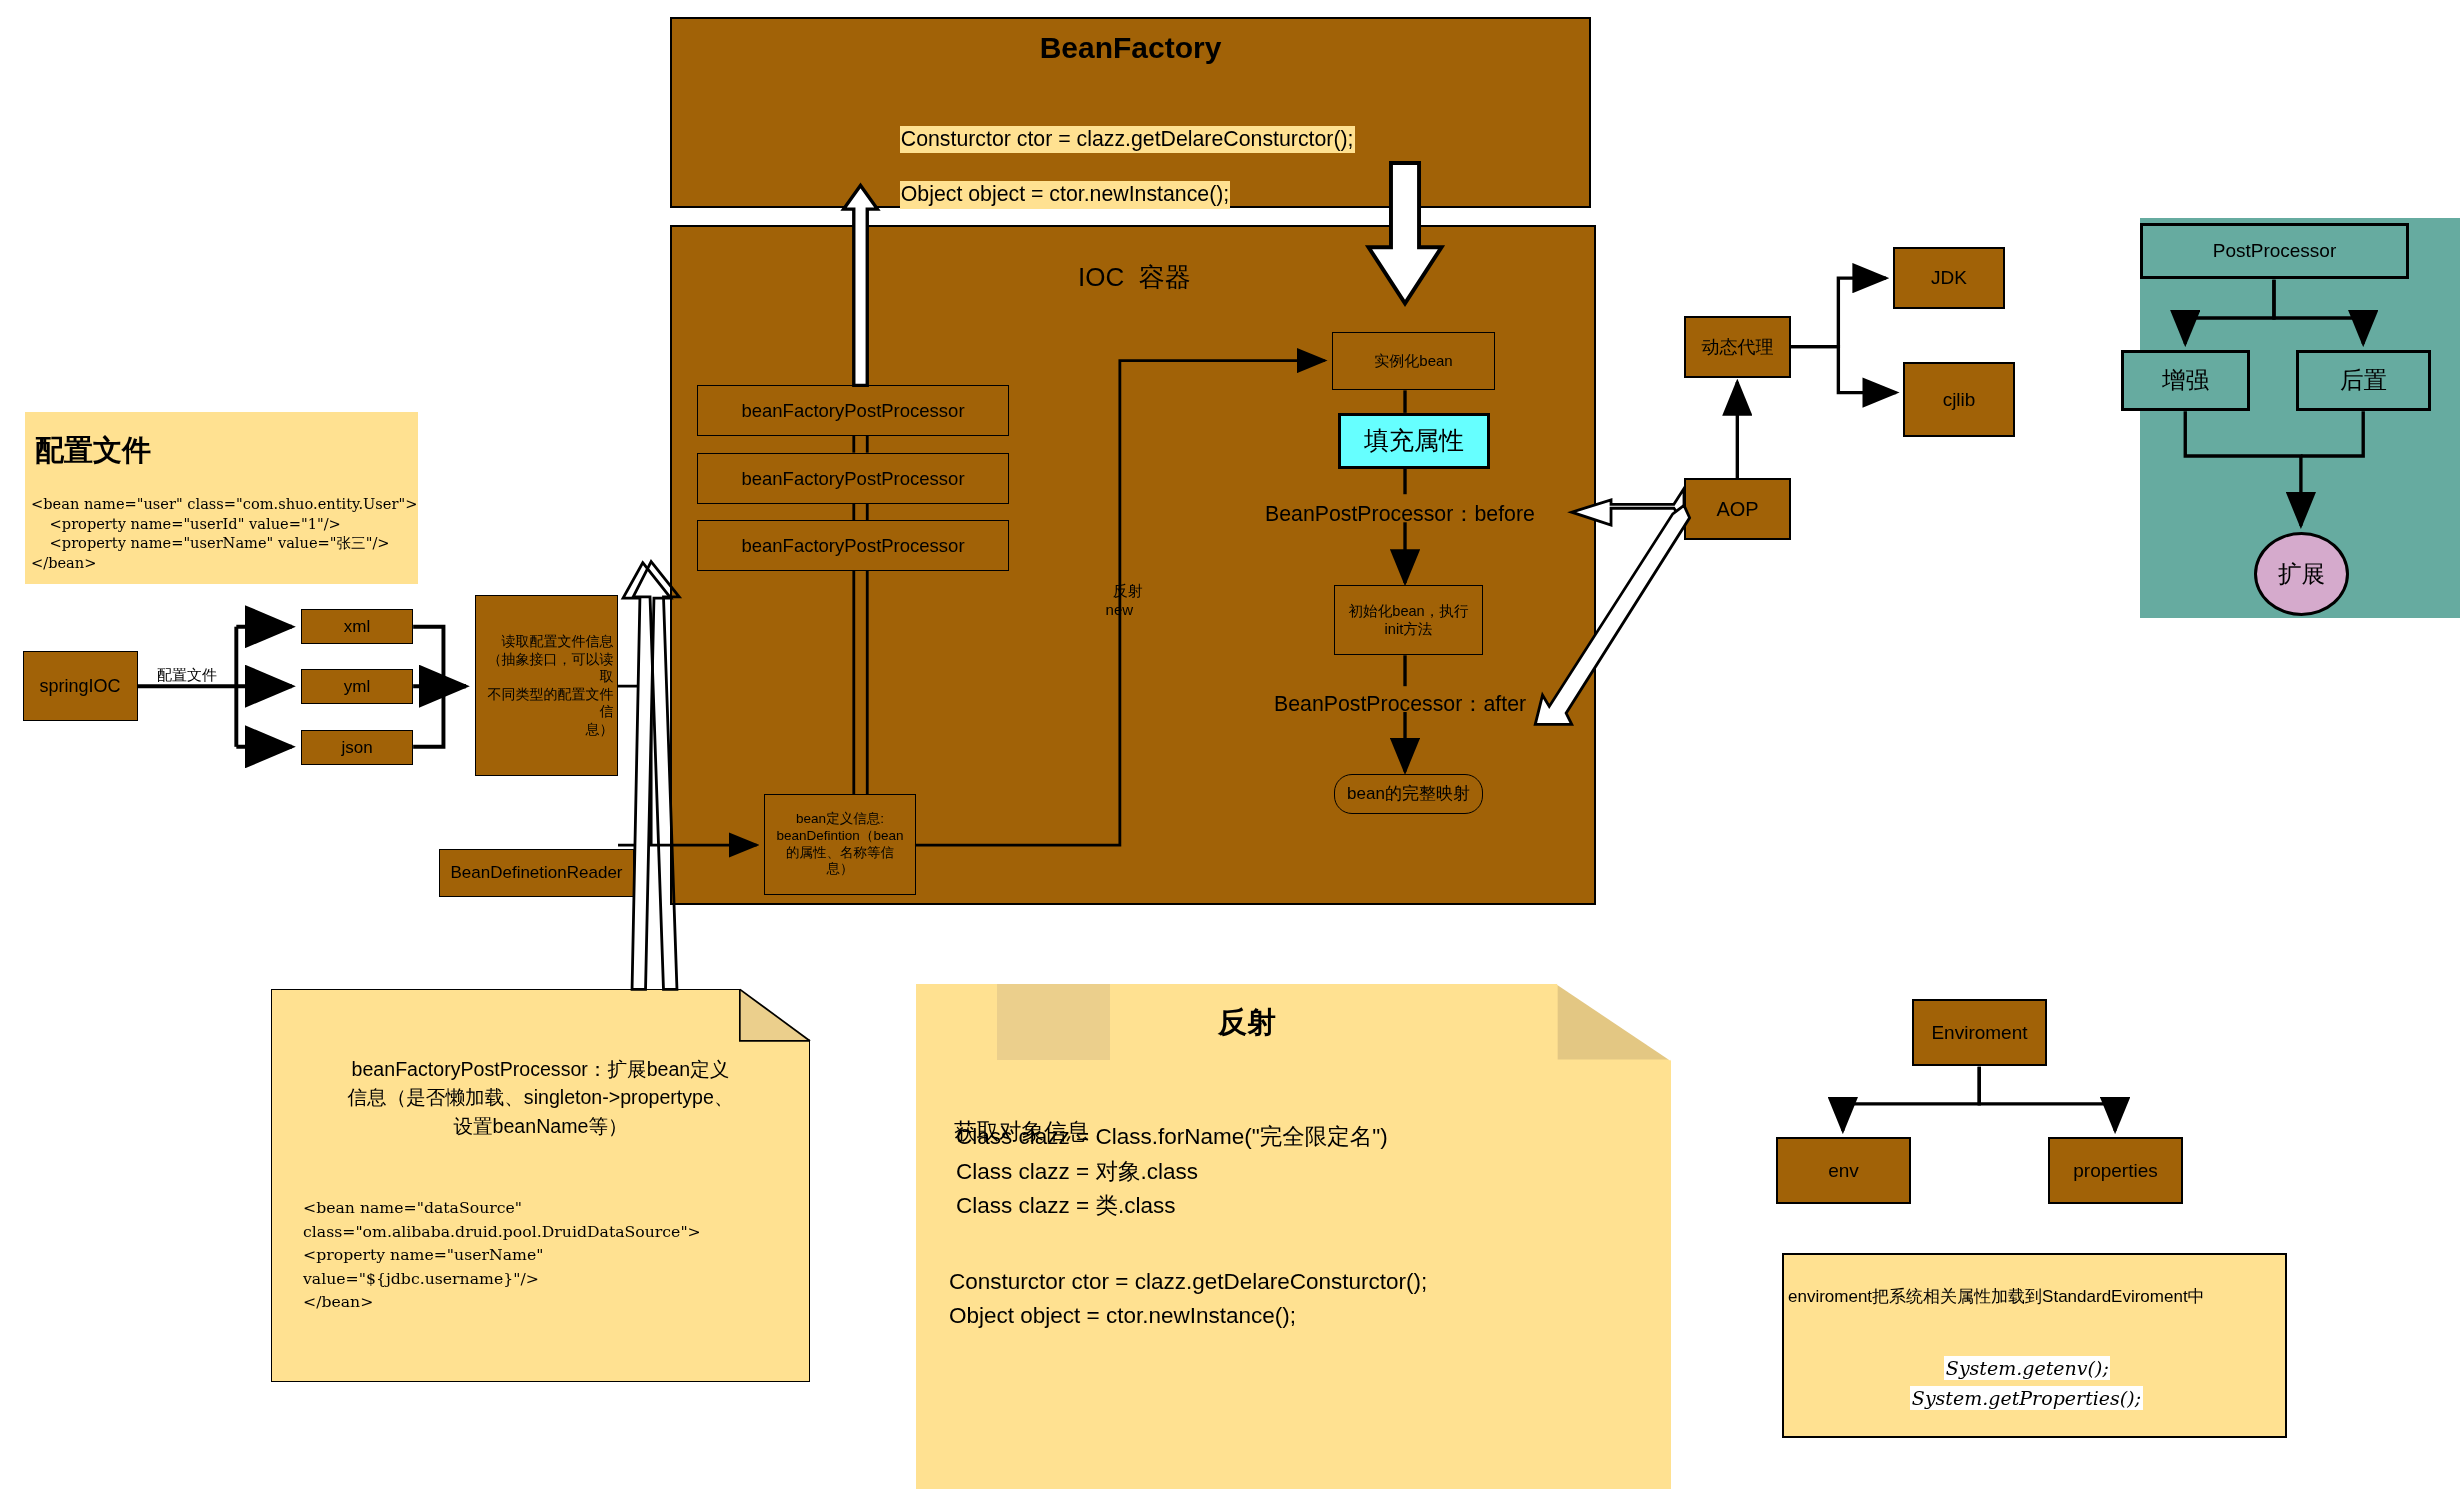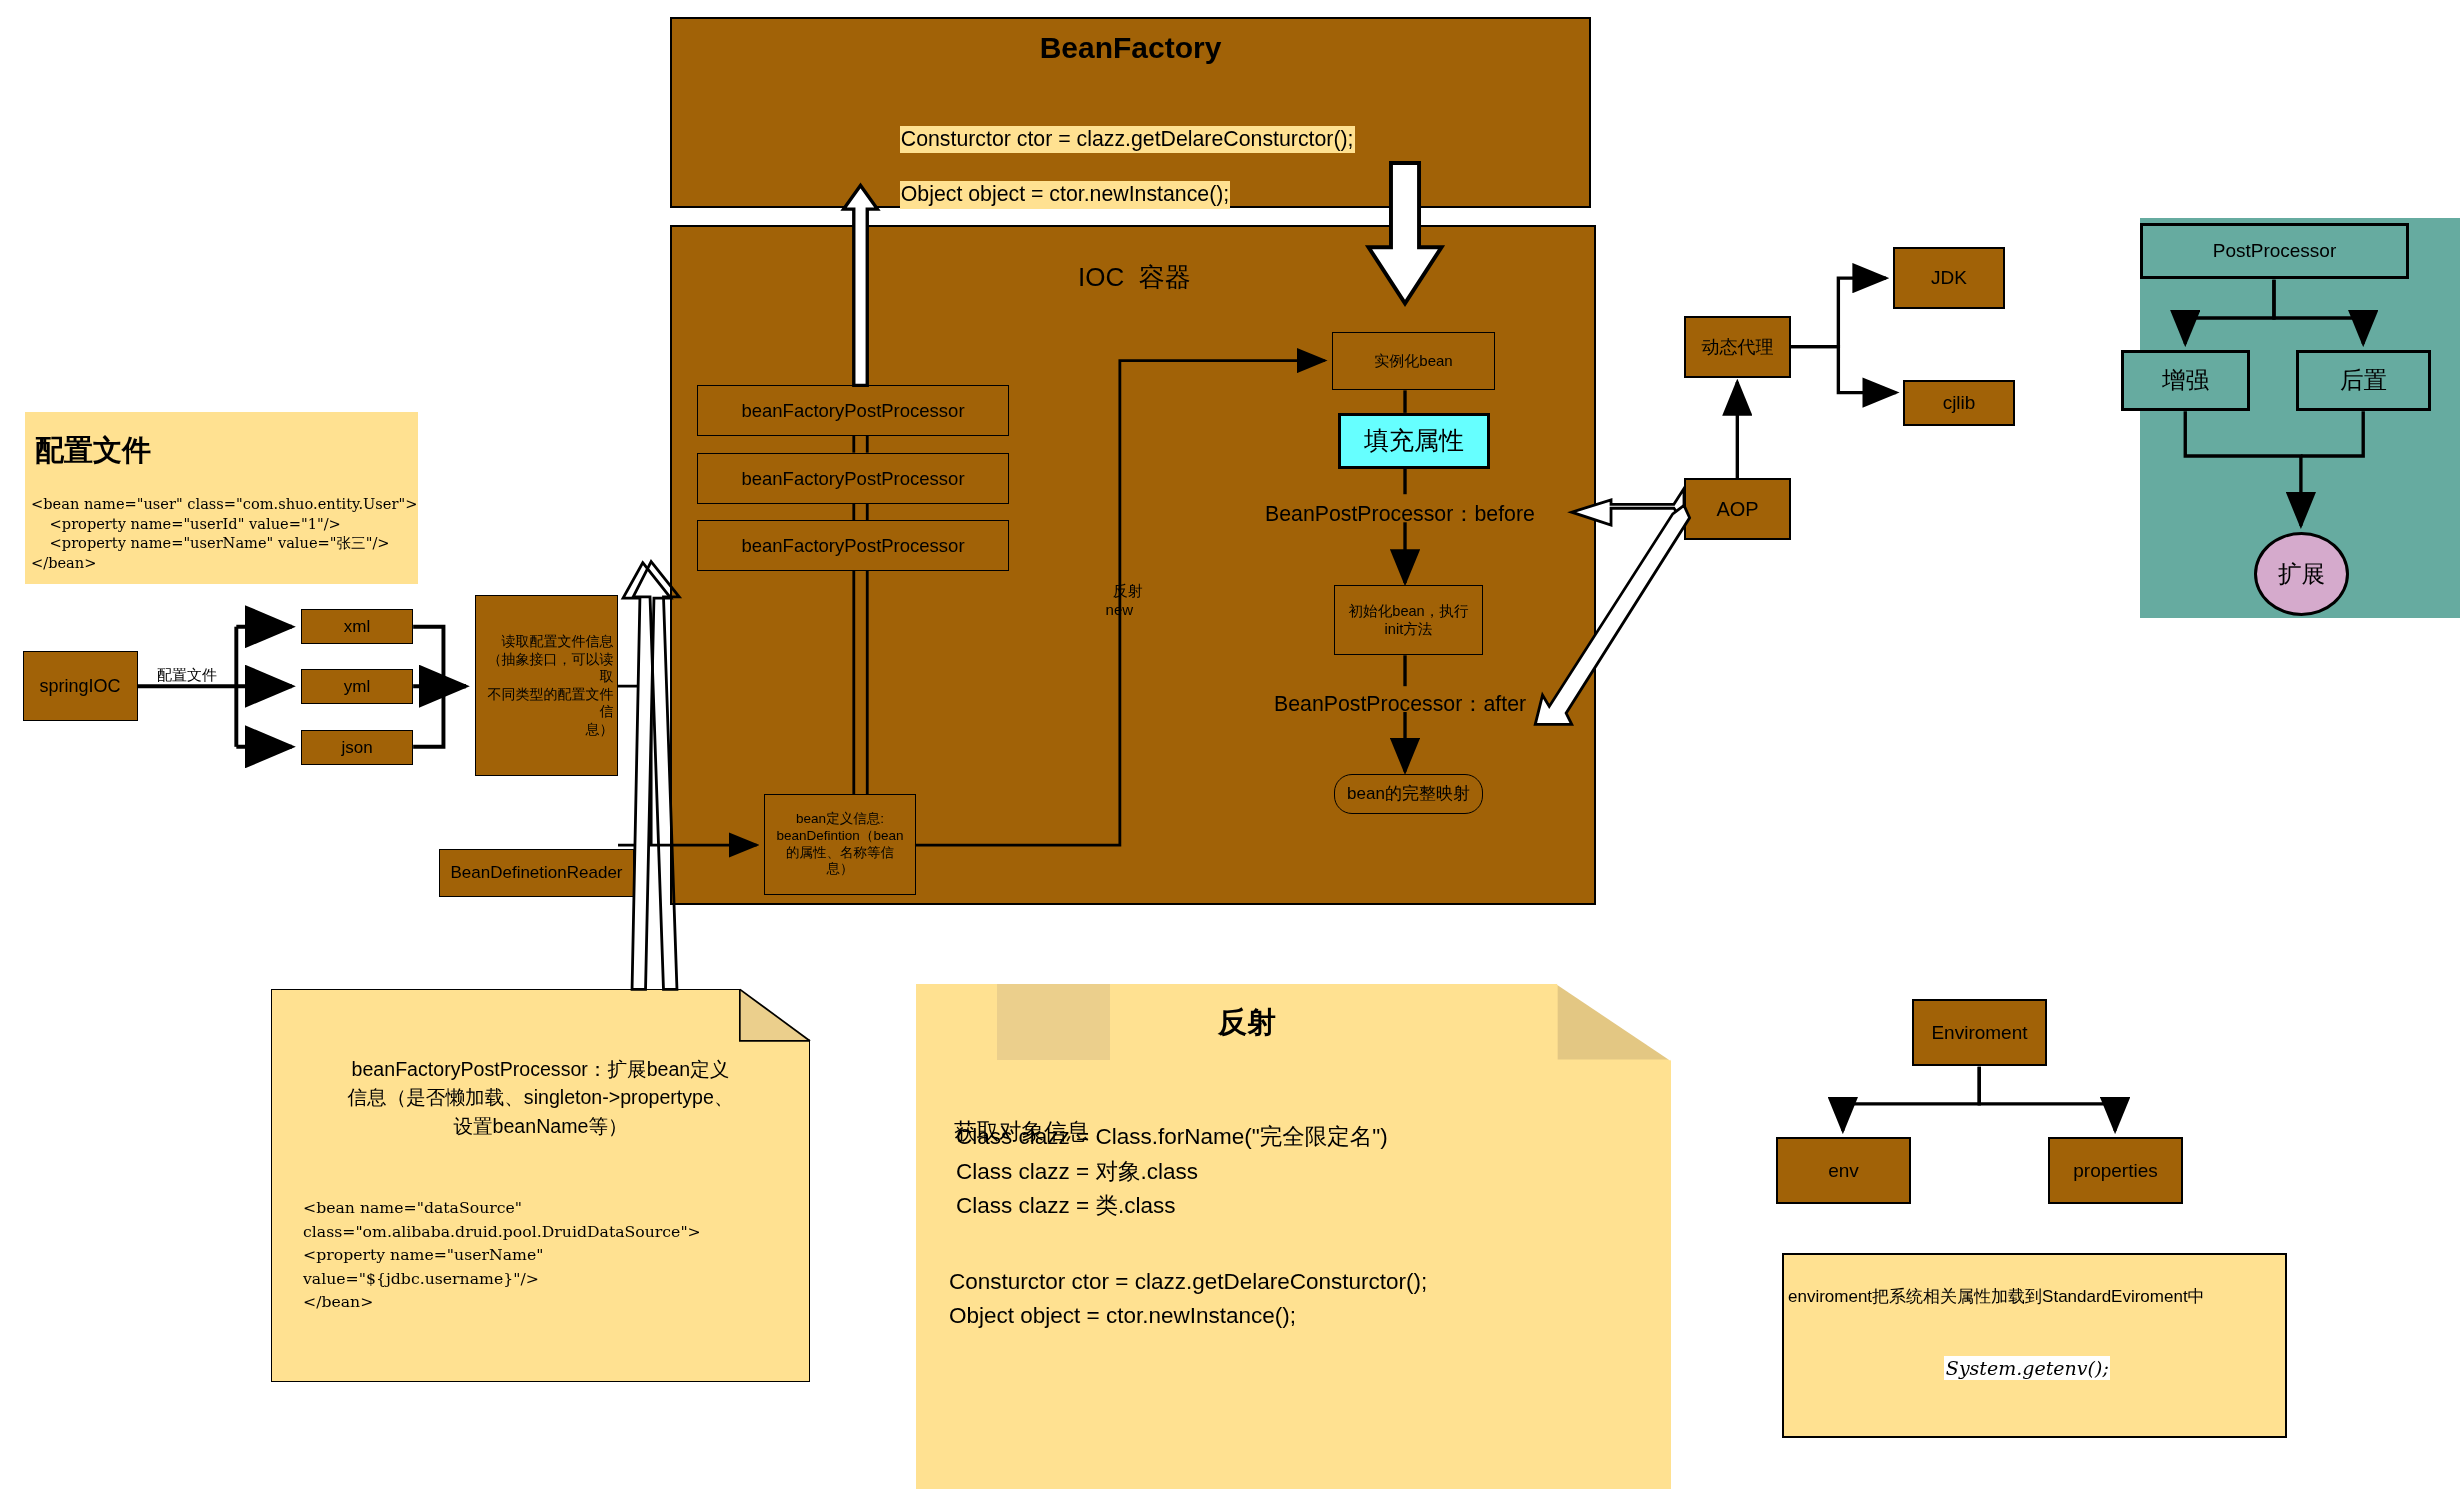--- a/index.html
+++ b/index.html
@@ -119,21 +119,21 @@
   <div class="bx thin" style="left:439px;top:849px;width:195px;height:48px;font-size:17px;">
     <span>BeanDefinetionReader</span>
   </div>
 
   <div class="bx" style="left:1684px;top:316px;width:107px;height:62px;font-size:18px;">
     <span>动态代理</span>
   </div>
   <div class="bx" style="left:1893px;top:247px;width:112px;height:62px;font-size:19px;">
     <span>JDK</span>
   </div>
-  <div class="bx" style="left:1903px;top:380px;width:112px;height:46px;font-size:19px;">
+  <div class="bx" style="left:1903px;top:362px;width:112px;height:75px;font-size:19px;">
     <span>cjlib</span>
   </div>
   <div class="bx" style="left:1684px;top:478px;width:107px;height:62px;font-size:20px;">
     <span>AOP</span>
   </div>
 
   <div class="note" style="left:271px;top:989px;width:539px;height:393px;
               clip-path:polygon(0 0, 87% 0, 100% 13%, 100% 100%, 0 100%);
               border:1.7px solid #000;"></div>
   <div class="abs" style="left:740px;top:989px;width:70px;height:52px;background:#EBCF8C;
@@ -174,20 +174,23 @@
   </div>
   <div class="bx" style="left:2048px;top:1137px;width:135px;height:67px;font-size:19px;">
     <span>properties</span>
   </div>
 
   <div class="note" style="left:1782px;top:1253px;width:505px;height:185px;border:2.2px solid #000;"></div>
   <div class="txt" style="left:1788px;top:1286px;font-size:17px;">enviroment把系统相关属性加载到StandardEviroment中</div>
   <div class="txt serif" style="left:1920px;top:1331px;font-size:19px;font-style:italic;">
     <span class="wh">System.getenv();</span>
   </div>
+  <div class="txt serif" style="left:1886px;top:1361px;font-size:19px;font-style:italic;">
+    <span class="wh">System.getProperties();</span>
+  </div>
 
   <svg class="ov" viewBox="0 0 4386 2666" width="2462" height="1497">
     <defs>
       <marker id="ah" markerWidth="11" markerHeight="9" refX="10" refY="4.5" orient="auto">
         <path d="M0,0 L11,4.5 L0,9 z" fill="#000"></path>
       </marker>
       <marker id="ahb" markerWidth="13" markerHeight="11" refX="12" refY="5.5" orient="auto">
         <path d="M0,0 L13,5.5 L0,11 z" fill="#000"></path>
       </marker>
     </defs>

